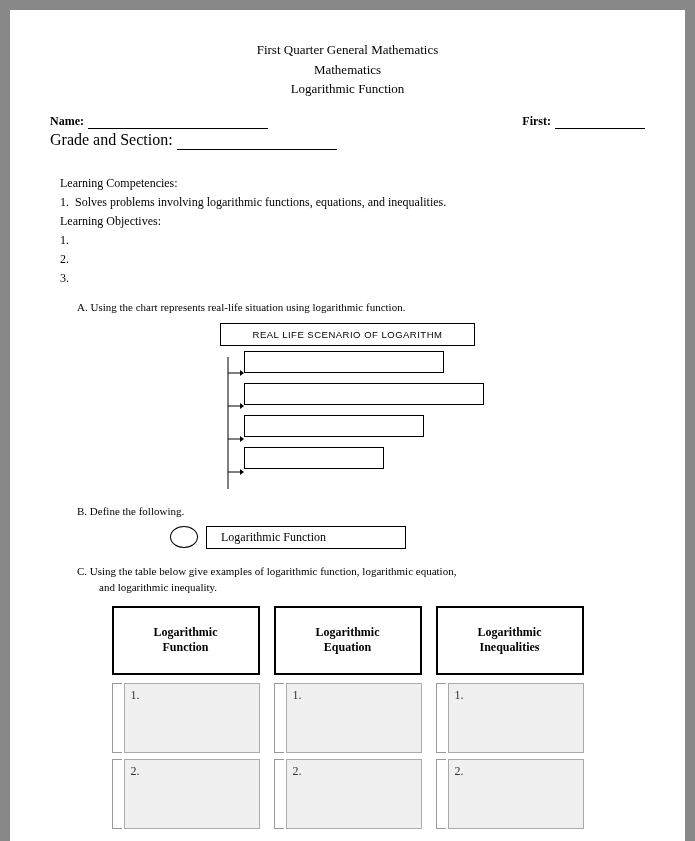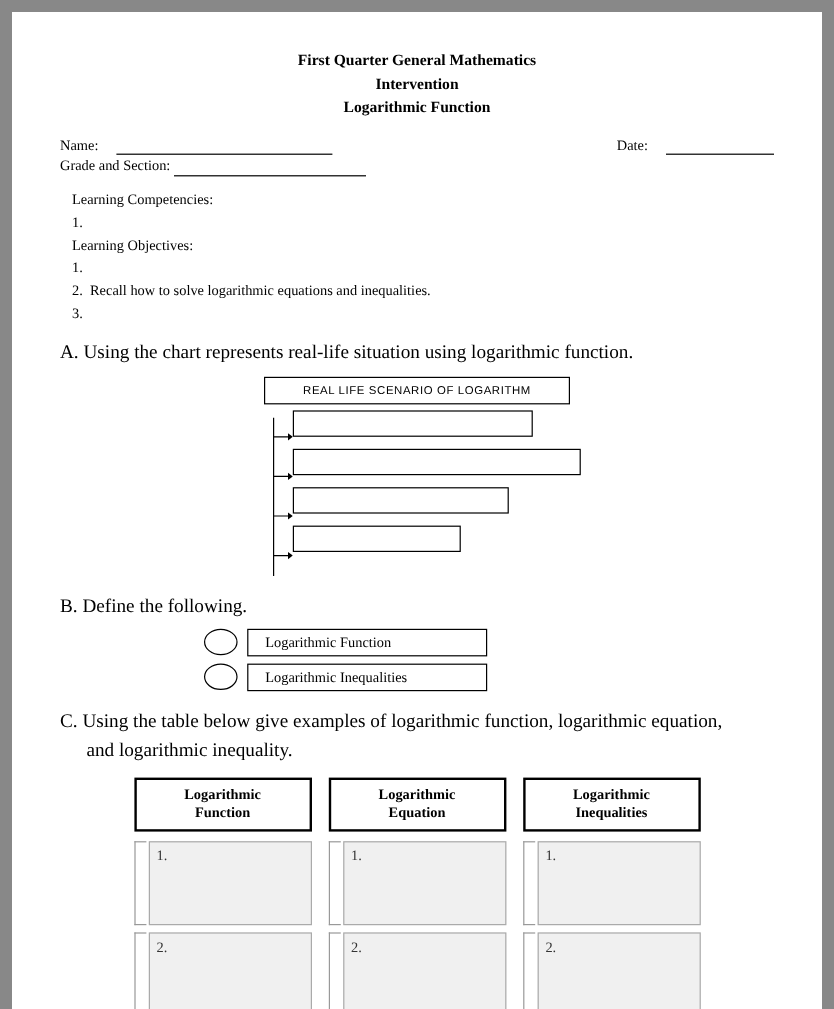--- a/index.html
+++ b/index.html
@@ -18,63 +18,65 @@
       min-height: 841px;
       padding: 30px 40px 30px 40px;
       position: relative;
     }
     .header {
       text-align: center;
       margin-bottom: 14px;
     }
     .header-title {
       font-size: 13px;
-      font-weight: bold;
+      font-weight: normal;
       line-height: 1.5;
     }
     .name-row {
       display: flex;
       justify-content: space-between;
       align-items: flex-end;
       margin-bottom: 2px;
       font-size: 12px;
     }
     .name-field {
       display: flex;
       align-items: flex-end;
-      gap: 15px;
+      gap: 4px;
+      font-weight: bold;
     }
     .underline {
       border-bottom: 1px solid #000;
       display: inline-block;
     }
     .grade-row {
-      font-size: 12px;
-      margin-bottom: 10px;
+      font-size: 16px;
+      margin-bottom: 24px;
     }
     .section-block {
       margin-bottom: 10px;
       font-size: 12px;
       line-height: 1.6;
     }
     .competencies {
       margin-left: 10px;
       margin-bottom: 0;
     }
     .objectives {
       margin-left: 10px;
     }
     .obj-item {
       display: flex;
       gap: 6px;
     }
     .section-header {
-      font-size: 16px;
+      font-size: 11px;
       margin-bottom: 6px;
       line-height: 1.5;
+      margin-left: 27px;
     }
     
     .chart-container {
       display: flex;
       flex-direction: column;
       align-items: center;
       margin: 8px 0 14px 0;
     }
     .chart-top-box {
       border: 1px solid #000;
@@ -135,21 +137,21 @@
       display: flex;
       flex-direction: column;
       align-items: stretch;
       width: 148px;
     }
     .c-col-header {
       border: 2px solid #000;
       text-align: center;
       font-size: 12px;
       font-weight: bold;
-      padding: 5px 4px;
+      padding: 17px 4px;
       background: #fff;
       line-height: 1.3;
     }
     .c-cell-group {
       display: flex;
       flex-direction: column;
       gap: 6px;
       margin-top: 8px;
     }
     .c-cell-wrapper {
@@ -177,56 +179,56 @@
     }
   </style>
 </head>
 <body>
 
 <div class="page">
 
   <div class="header">
     <div class="header-title">
       <div>First Quarter General Mathematics</div>
-      <div>Intervention</div>
+      <div>Mathematics</div>
       <div>Logarithmic Function</div>
     </div>
   </div>
 
   <div class="name-row">
     <div class="name-field">
       <span>Name:</span>
       <span class="underline" style="width:180px;">&nbsp;</span>
     </div>
     <div class="name-field">
-      <span>Date:</span>
+      <span>First:</span>
       <span class="underline" style="width:90px;">&nbsp;</span>
     </div>
   </div>
 
   <div class="grade-row">
     <span>Grade and Section:</span>
     <span class="underline" style="width:160px;">&nbsp;</span>
   </div>
 
   <div class="section-block">
     <div class="competencies">
       <span>Learning Competencies:</span>
       <div style="display:flex;gap:6px;">
         <span>1.</span>
+        <span>Solves problems involving logarithmic functions, equations, and inequalities.</span>
       </div>
     </div>
     <div class="objectives">
       <div>Learning Objectives:</div>
       <div class="obj-item">
         <span>1.</span>
       </div>
       <div class="obj-item">
         <span>2.</span>
-        <span>Recall how to solve logarithmic equations and inequalities.</span>
       </div>
       <div class="obj-item">
         <span>3.</span>
       </div>
     </div>
   </div>
 
   <div class="section-block">
     <div class="section-header">
       <span>A. </span><span>Using the chart represents real-life situation using logarithmic function.</span>
@@ -267,24 +269,20 @@
 
   <div class="define-section">
     <div class="section-header">
       <span>B. </span><span>Define the following.</span>
     </div>
     <div class="define-items">
       <div class="define-row">
         <div class="oval"></div>
         <div class="define-box">Logarithmic Function</div>
       </div>
-      <div class="define-row">
-        <div class="oval"></div>
-        <div class="define-box">Logarithmic Inequalities</div>
-      </div>
     </div>
   </div>
 
   <div class="table-section">
     <div class="section-header">
       <span>C. </span><span>Using the table below give examples of logarithmic function, logarithmic equation,</span>
       <div style="margin-left:22px;">and logarithmic inequality.</div>
     </div>
     <div class="c-table">
 

